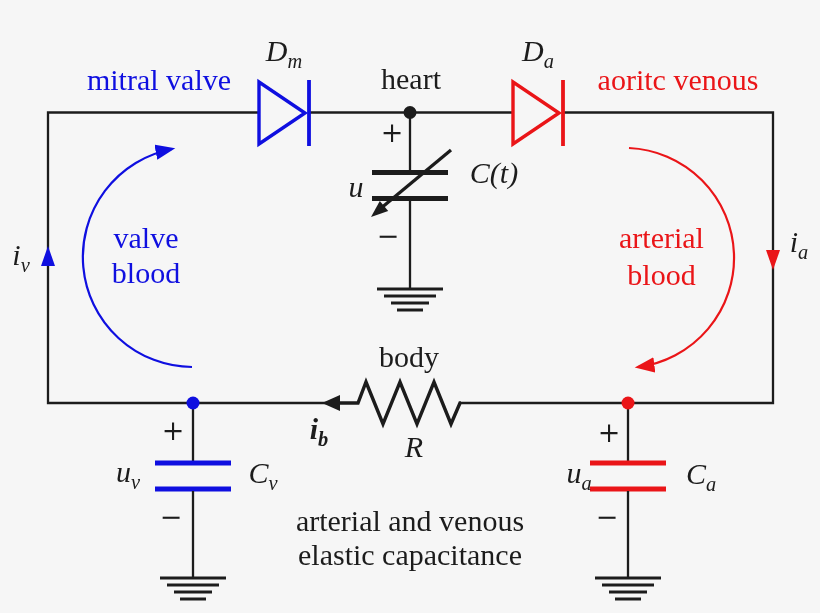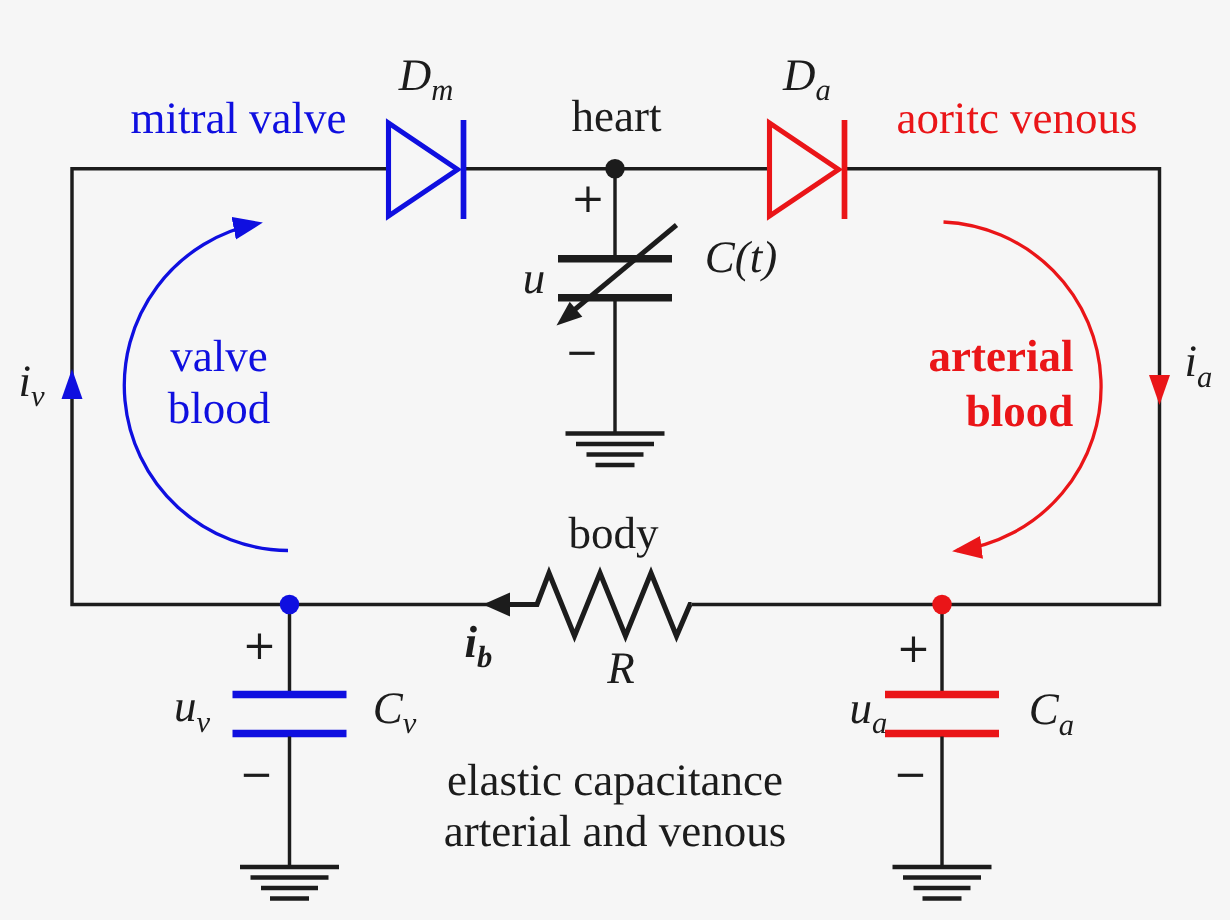--- a/index.html
+++ b/index.html
@@ -32,21 +32,21 @@
     line-height: 1.1;
     white-space: nowrap;
     color: var(--wire-black, #1c1c1c);
   }
   .lbl.blue { color: var(--venous-blue, #0f0fe0); }
   .lbl.red  { color: var(--arterial-red, #ea1518); }
   .math { font-style: italic; }
   .math sub { font-size: 0.68em; font-style: italic; }
   .sign { font-size: 27px; font-family: "DejaVu Serif", serif; }
   .two-line { text-align: center; line-height: 35px; }
-  .two-line-left { transform: none; text-align: right; line-height: 37px; font-weight: bold; }
+  .two-line-left { transform: none; text-align: center; line-height: 37px; }
   .caption { line-height: 34px; }
 </style>
 </head>
 <body>
 
 <div id="stage">
 
   <svg id="circuit-svg" width="820" height="613" viewBox="0 0 820 613">
     <defs>
       <marker id="arrow-blue" markerWidth="10" markerHeight="8" refX="7.5" refY="3.5" orient="auto" markerUnits="strokeWidth">
@@ -157,17 +157,17 @@
   <div class="lbl math" style="left:128px; top:474px;"><span>u</span><sub>v</sub></div>
   <div class="lbl math" style="left:263px; top:475px;"><span>C</span><sub>v</sub></div>
   <div class="lbl sign" style="left:171px; top:517px;">−</div>
 
   <div class="lbl sign" style="left:609px; top:433px;">+</div>
   <div class="lbl math" style="left:564px; top:475px;margin-left:15px;"><span>u</span><sub>a</sub></div>
   <div class="lbl math" style="left:701px; top:476px;"><span>C</span><sub>a</sub></div>
   <div class="lbl sign" style="left:607px; top:517px;">−</div>
 
   <div class="lbl caption" style="left:410px; top:538px; text-align:center;">
+    <div>arterial and venous</div>
     <div>elastic capacitance</div>
-    <div>arterial and venous</div>
   </div>
 
 </div>
 
 </body></html>

